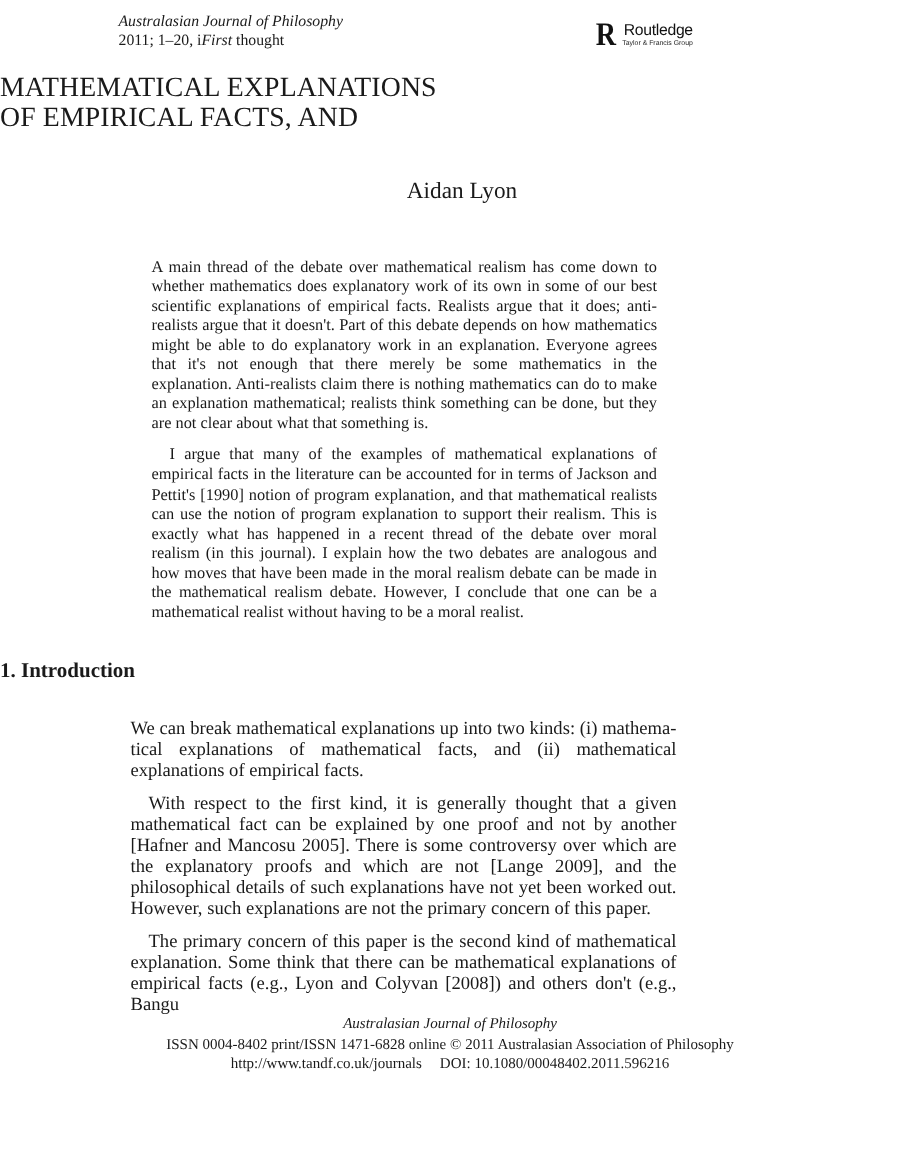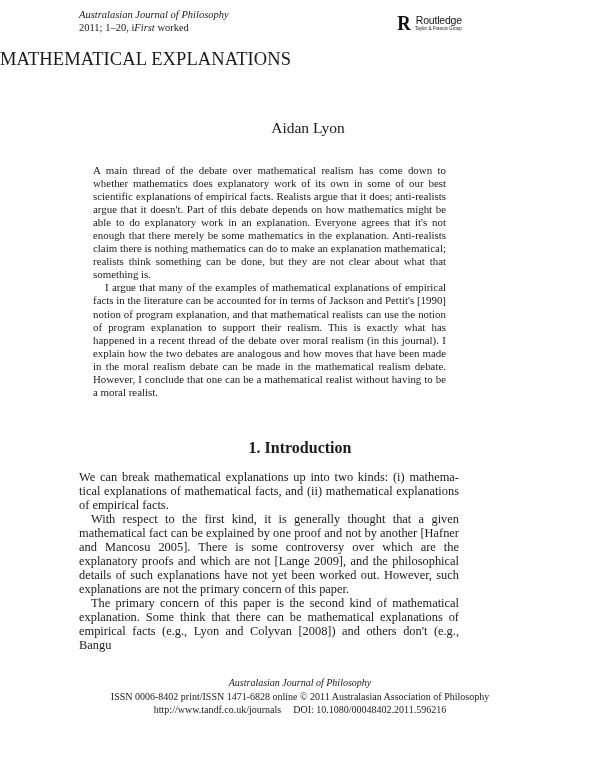--- a/index.html
+++ b/index.html
@@ -11,60 +11,61 @@
   .journal-head .iss i { font-style: italic; }
   .logo { left: 396px; top: 13px; display: flex; align-items: center; }
   .logo .r { font-family: "Liberation Serif", serif; font-weight: bold; font-size: 22px; line-height: 20px; color: #111; margin-right: 3px; transform: scaleX(0.85); }
   .logo .txt { display: flex; flex-direction: column; }
   .logo .brand { font-family: "Liberation Sans", sans-serif; font-size: 10.5px; line-height: 11px; color: #111; letter-spacing: -0.2px; text-align: right; }
   .logo .sub { font-family: "Liberation Sans", sans-serif; font-size: 4.6px; line-height: 6px; color: #222; }
   .title { left: 0; width: 600px; top: 50px; text-align: left; font-size: 18.5px; line-height: 19.5px; letter-spacing: 0.1px; }
   .title div { white-space: nowrap; }
   .author { left: 8px; width: 600px; top: 119px; text-align: center; font-size: 15.5px; line-height: 18px; }
   .abstract { left: 93px; width: 353px; top: 164px; font-size: 10.9px; line-height: 13.05px; text-align: justify; }
-  .abstract p, .body p { margin: 0; text-indent: 0; }
+  .abstract p, .body p { margin: 8px; text-indent: 0; }
   .abstract p + p, .body p + p { text-indent: 12px; }
-  .section-head { left: 0; width: 600px; top: 441px; text-align: center; font-weight: bold; font-size: 16px; line-height: 14px; }
+  .section-head { left: 0; width: 600px; top: 441px; text-align: left; font-weight: bold; font-size: 14px; line-height: 14px; }
   .body { left: 79px; width: 380px; top: 470px; font-size: 12.4px; line-height: 14px; text-align: justify; hyphens: manual; }
   .footer { left: 0; width: 600px; top: 676px; text-align: center; font-size: 10px; line-height: 13.5px; }
   .footer .fj { font-style: italic; }
   .footer .doi-sep { display: inline-block; width: 12px; }
 </style>
 </head>
 <body>
 
 <div class="abs journal-head">
   <div class="jname">Australasian Journal of Philosophy</div>
-  <div class="iss"><span>2011; 1–20, i</span><i>First</i><span> worked</span></div>
+  <div class="iss"><span>2011; 1–20, i</span><i>First</i><span> thought</span></div>
 </div>
 
 <div class="abs logo">
   <span class="r">R</span>
   <span class="txt">
     <span class="brand">Routledge</span>
     <span class="sub">Taylor &amp; Francis Group</span>
   </span>
 </div>
 
 <div class="abs title">
   <div>MATHEMATICAL EXPLANATIONS</div>
+  <div>OF EMPIRICAL FACTS, AND</div>
 </div>
 
 <div class="abs author">Aidan Lyon</div>
 
 <div class="abs abstract">
   <p>A main thread of the debate over mathematical realism has come down to whether mathematics does explanatory work of its own in some of our best scientific explanations of empirical facts. Realists argue that it does; anti-realists argue that it doesn't. Part of this debate depends on how mathematics might be able to do explanatory work in an explanation. Everyone agrees that it's not enough that there merely be some mathematics in the explanation. Anti-realists claim there is nothing mathematics can do to make an explanation mathematical; realists think something can be done, but they are not clear about what that something is.</p>
   <p>I argue that many of the examples of mathematical explanations of empirical facts in the literature can be accounted for in terms of Jackson and Pettit's [1990] notion of program explanation, and that mathematical realists can use the notion of program explanation to support their realism. This is exactly what has happened in a recent thread of the debate over moral realism (in this journal). I explain how the two debates are analogous and how moves that have been made in the moral realism debate can be made in the mathematical realism debate. However, I conclude that one can be a mathematical realist without having to be a moral realist.</p>
 </div>
 
 <div class="abs section-head">1. Introduction</div>
 
 <div class="abs body">
   <p>We can break mathematical explanations up into two kinds: (i) mathema­tical explanations of mathematical facts, and (ii) mathematical explanations of empirical facts.</p>
   <p>With respect to the first kind, it is generally thought that a given mathematical fact can be explained by one proof and not by another [Hafner and Mancosu 2005]. There is some controversy over which are the explanatory proofs and which are not [Lange 2009], and the philosophical details of such explanations have not yet been worked out. However, such explanations are not the primary concern of this paper.</p>
   <p>The primary concern of this paper is the second kind of mathematical explanation. Some think that there can be mathematical explanations of empirical facts (e.g., Lyon and Colyvan [2008]) and others don't (e.g., Bangu</p>
 </div>
 
 <div class="abs footer">
   <div class="fj">Australasian Journal of Philosophy</div>
-  <div>ISSN 0006-8402 print/ISSN 1471-6828 online © 2011 Australasian Association of Philosophy</div>
+  <div>ISSN 0004-8402 print/ISSN 1471-6828 online © 2011 Australasian Association of Philosophy</div>
   <div><span>http://www.tandf.co.uk/journals</span><span class="doi-sep"></span><span>DOI: 10.1080/00048402.2011.596216</span></div>
 </div>
 
 </body></html>

